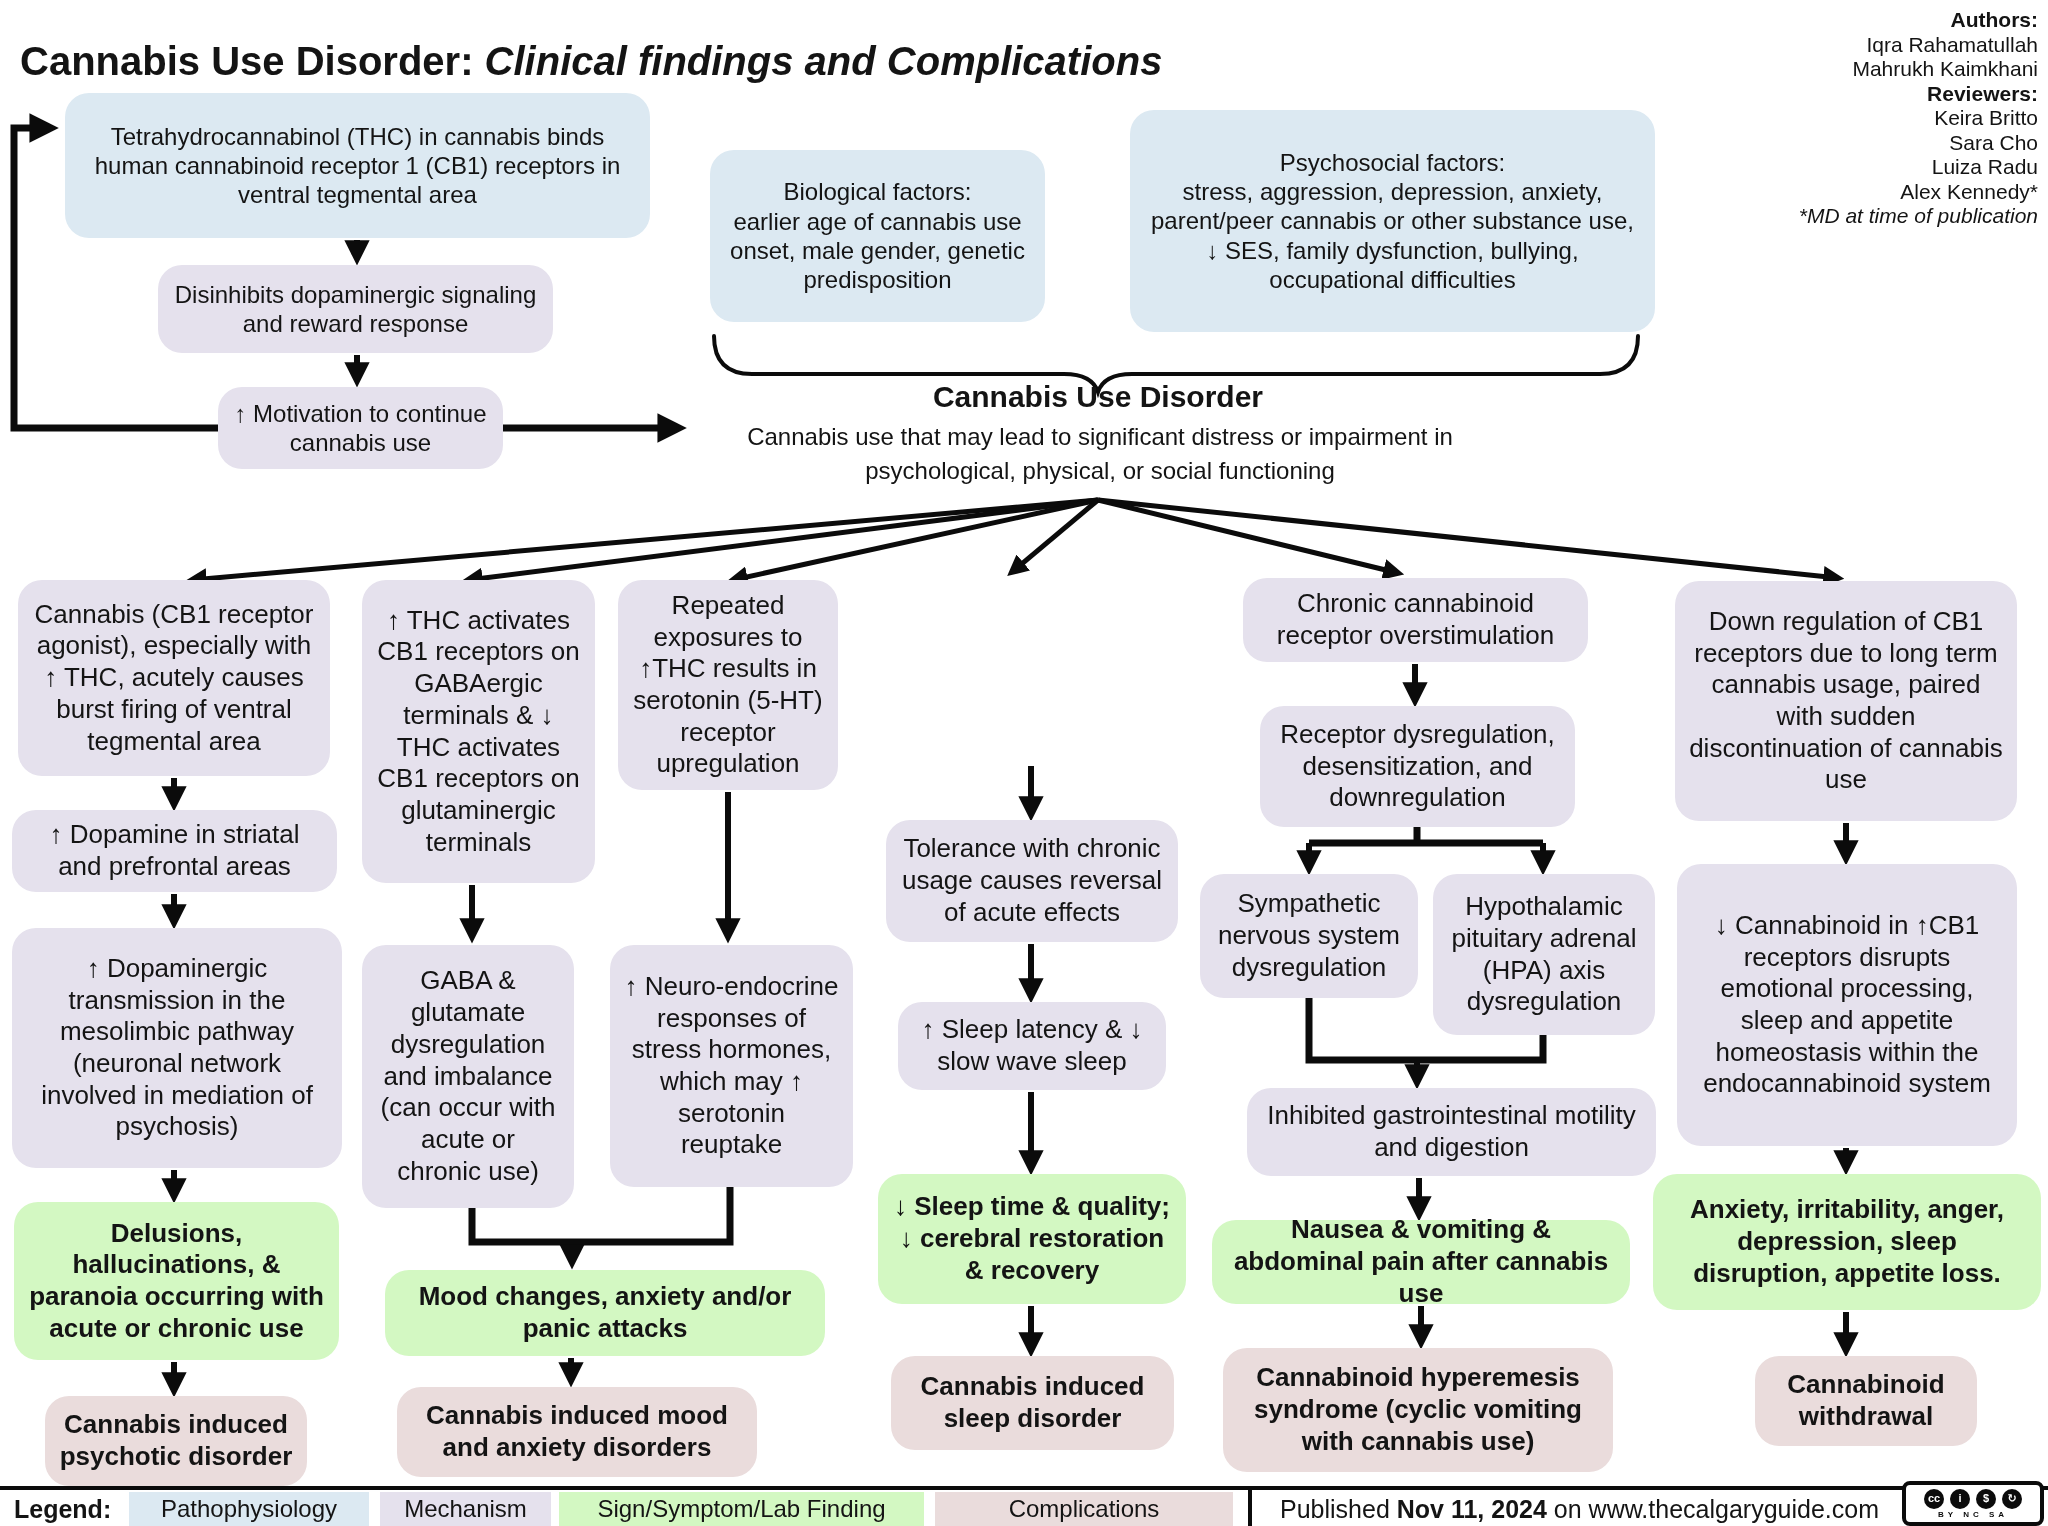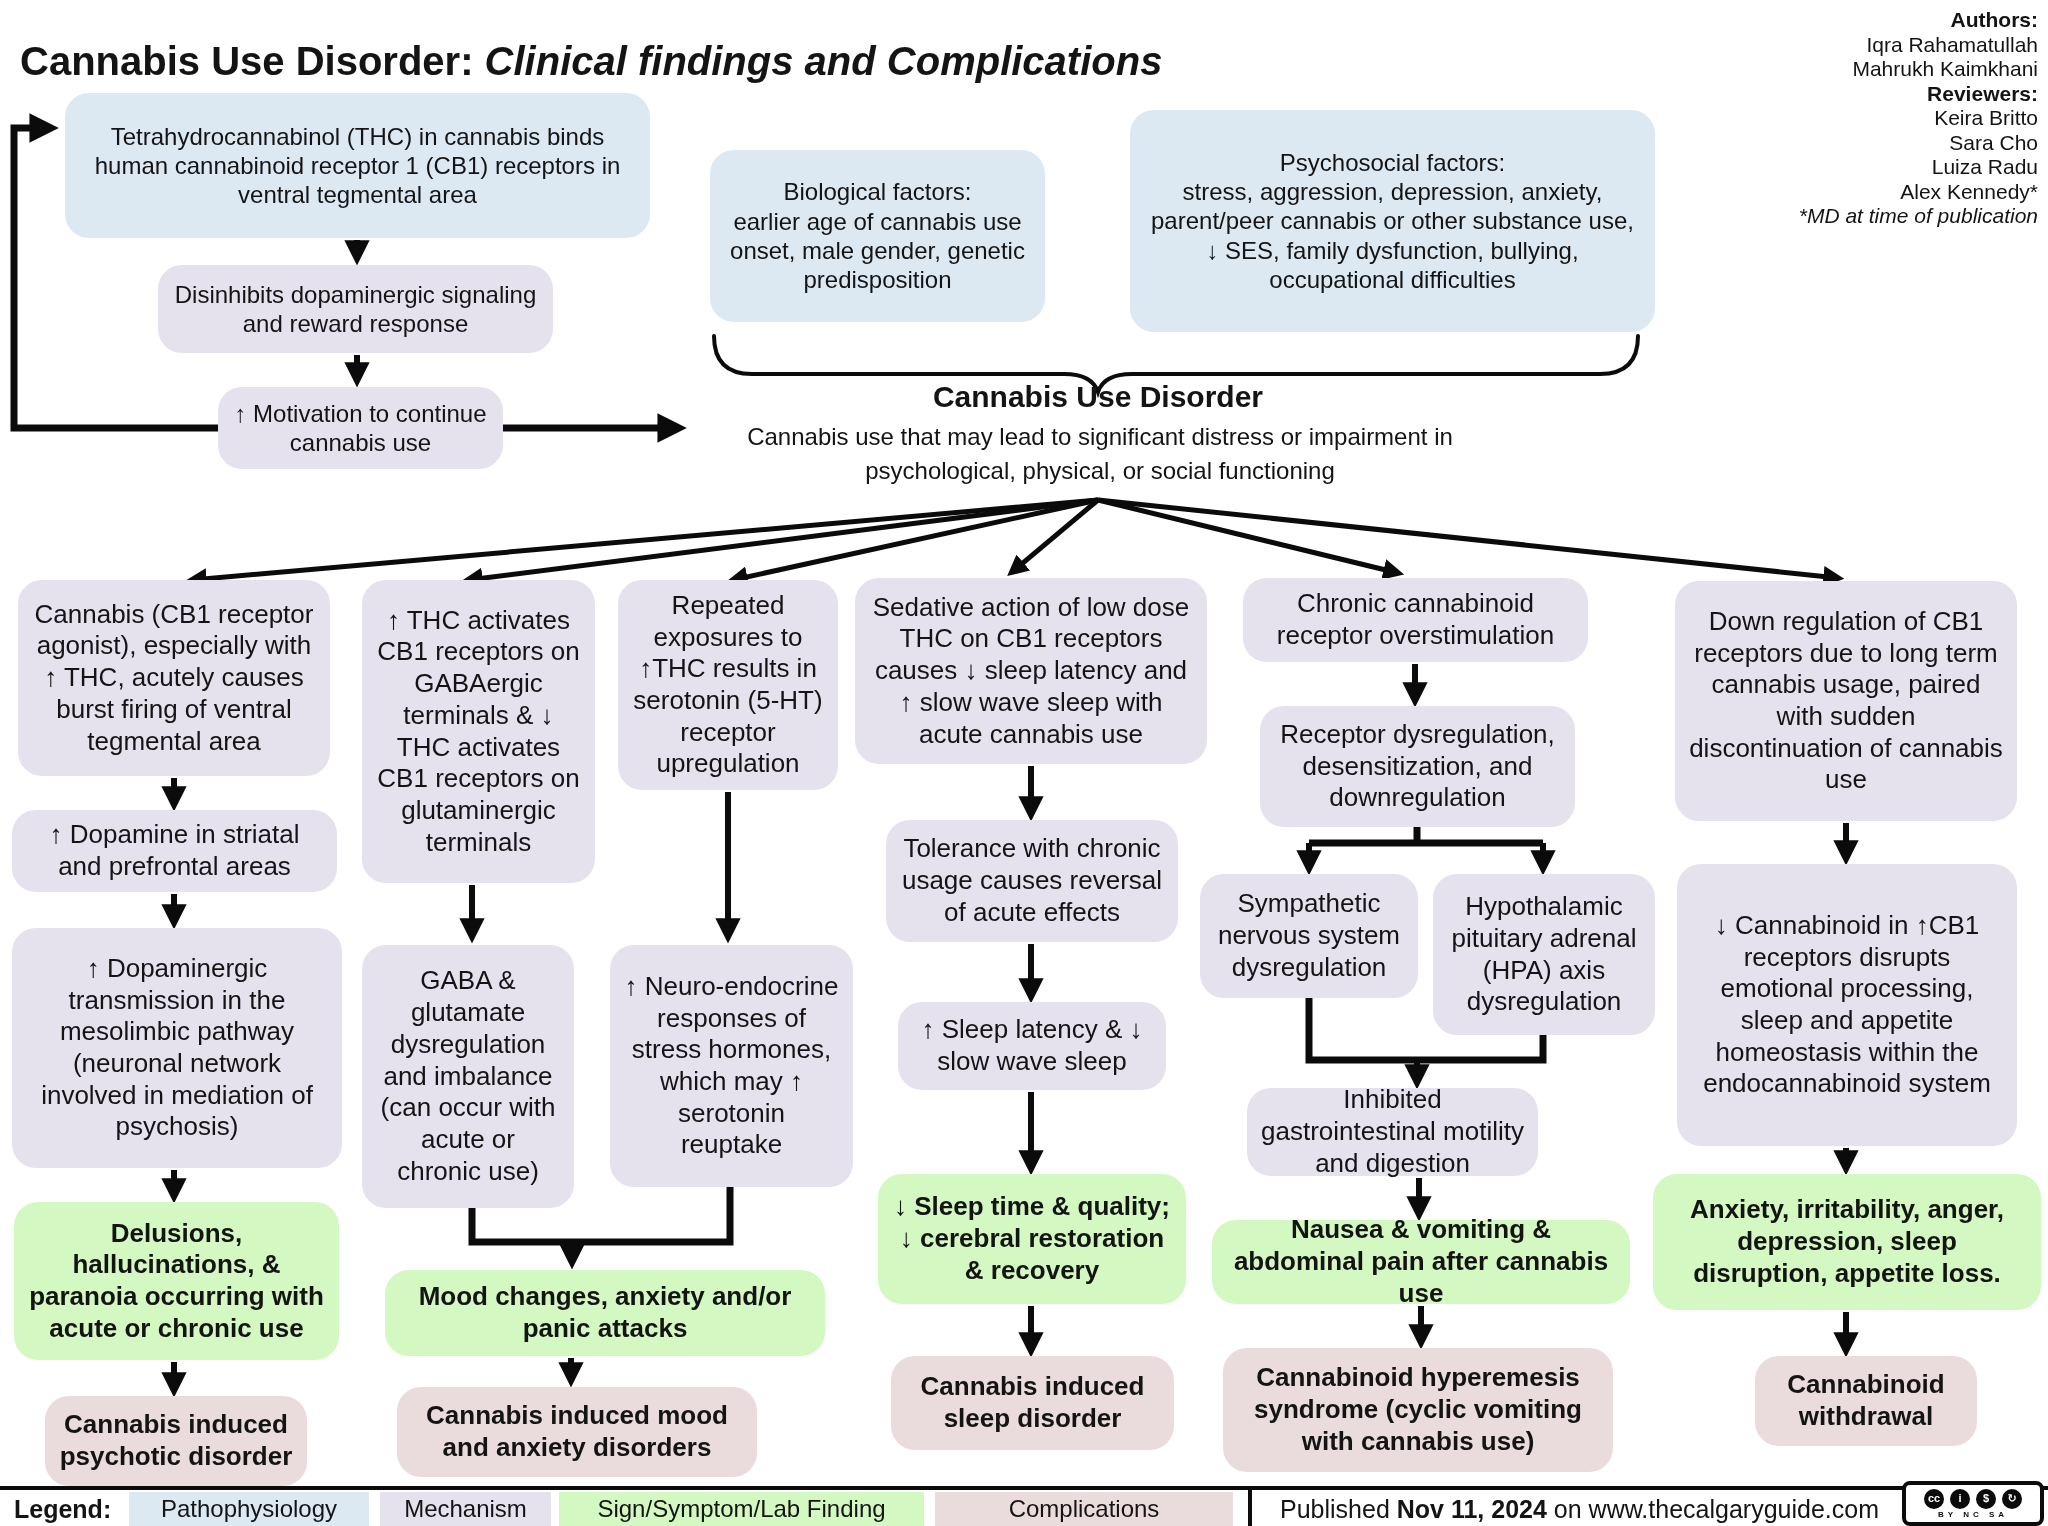--- a/index.html
+++ b/index.html
@@ -128,31 +128,30 @@
   <div class="node comp" style="left: 45px; top: 1396px; width: 262px; height: 90px; background-color: rgb(234, 220, 220);">Cannabis induced psychotic disorder</div>
 
   <div class="node mech" style="left: 362px; top: 580px; width: 233px; height: 303px; background-color: rgb(229, 225, 237);">↑ THC activates CB1 receptors on GABAergic terminals &amp; ↓ THC activates CB1 receptors on glutaminergic terminals</div>
   <div class="node mech" style="left: 362px; top: 945px; width: 212px; height: 263px; background-color: rgb(229, 225, 237);">GABA &amp; glutamate dysregulation and imbalance (can occur with acute or chronic use)</div>
 
   <div class="node mech" style="left: 618px; top: 580px; width: 220px; height: 210px; background-color: rgb(229, 225, 237);">Repeated exposures to ↑THC results in serotonin (5-HT) receptor upregulation</div>
   <div class="node mech" style="left: 610px; top: 945px; width: 243px; height: 242px; background-color: rgb(229, 225, 237);">↑ Neuro-endocrine responses of stress hormones, which may ↑ serotonin reuptake</div>
   <div class="node sign" style="left: 385px; top: 1270px; width: 440px; height: 86px; background-color: rgb(211, 248, 194);">Mood changes, anxiety and/or panic attacks</div>
   <div class="node comp" style="left: 397px; top: 1387px; width: 360px; height: 90px; background-color: rgb(234, 220, 220);">Cannabis induced mood and anxiety disorders</div>
 
-  <div class="node mech" style="left: 855px; top: 578px; width: 352px; height: 186px; background-color: rgb(229, 225, 237);">Sedative action of low dose THC on CB1 receptors causes ↓ sleep latency and ↑ slow wave sleep with acute cannabis use</div>
   <div class="node mech" style="left: 898px; top: 1002px; width: 268px; height: 88px; background-color: rgb(229, 225, 237);">↑ Sleep latency &amp; ↓ slow wave sleep</div>
   <div class="node mech" style="left: 886px; top: 820px; width: 292px; height: 122px; background-color: rgb(229, 225, 237);">Tolerance with chronic usage causes reversal of acute effects</div>
   <div class="node sign" style="left: 878px; top: 1174px; width: 308px; height: 130px; background-color: rgb(211, 248, 194);">↓ Sleep time &amp; quality; ↓ cerebral restoration &amp; recovery</div>
   <div class="node comp" style="left: 891px; top: 1356px; width: 283px; height: 94px; background-color: rgb(234, 220, 220);">Cannabis induced sleep disorder</div>
 
   <div class="node mech" style="left: 1243px; top: 578px; width: 345px; height: 84px; background-color: rgb(229, 225, 237);">Chronic cannabinoid receptor overstimulation</div>
   <div class="node mech" style="left: 1260px; top: 706px; width: 315px; height: 121px; background-color: rgb(229, 225, 237);">Receptor dysregulation, desensitization, and downregulation</div>
   <div class="node mech" style="left: 1200px; top: 874px; width: 218px; height: 124px; background-color: rgb(229, 225, 237);">Sympathetic nervous system dysregulation</div>
   <div class="node mech" style="left: 1433px; top: 874px; width: 222px; height: 161px; background-color: rgb(229, 225, 237);">Hypothalamic pituitary adrenal (HPA) axis dysregulation</div>
-  <div class="node mech" style="left: 1247px; top: 1088px; width: 291px; height: 88px; background-color: rgb(229, 225, 237);">Inhibited gastrointestinal motility and digestion</div>
+  <div class="node mech" style="left: 1247px; top: 1088px; width: 409px; height: 88px; background-color: rgb(229, 225, 237);">Inhibited gastrointestinal motility and digestion</div>
   <div class="node sign" style="left: 1212px; top: 1220px; width: 418px; height: 84px; background-color: rgb(211, 248, 194);">Nausea &amp; vomiting &amp; abdominal pain after cannabis use</div>
   <div class="node comp" style="left: 1223px; top: 1348px; width: 390px; height: 124px; background-color: rgb(234, 220, 220);">Cannabinoid hyperemesis syndrome (cyclic vomiting with cannabis use)</div>
 
   <div class="node mech" style="left: 1675px; top: 581px; width: 342px; height: 240px; background-color: rgb(229, 225, 237);">Down regulation of CB1 receptors due to long term cannabis usage, paired with sudden discontinuation of cannabis use</div>
   <div class="node mech" style="left: 1677px; top: 864px; width: 340px; height: 282px; background-color: rgb(229, 225, 237);">↓ Cannabinoid in ↑CB1 receptors disrupts emotional processing, sleep and appetite homeostasis within the endocannabinoid system</div>
   <div class="node sign" style="left: 1653px; top: 1174px; width: 388px; height: 136px; background-color: rgb(211, 248, 194);">Anxiety, irritability, anger, depression, sleep disruption, appetite loss.</div>
   <div class="node comp" style="left: 1755px; top: 1356px; width: 222px; height: 90px; background-color: rgb(234, 220, 220);">Cannabinoid withdrawal</div>
 
   <div id="legend-rule"></div>
   <div id="legend-label">Legend:</div>

